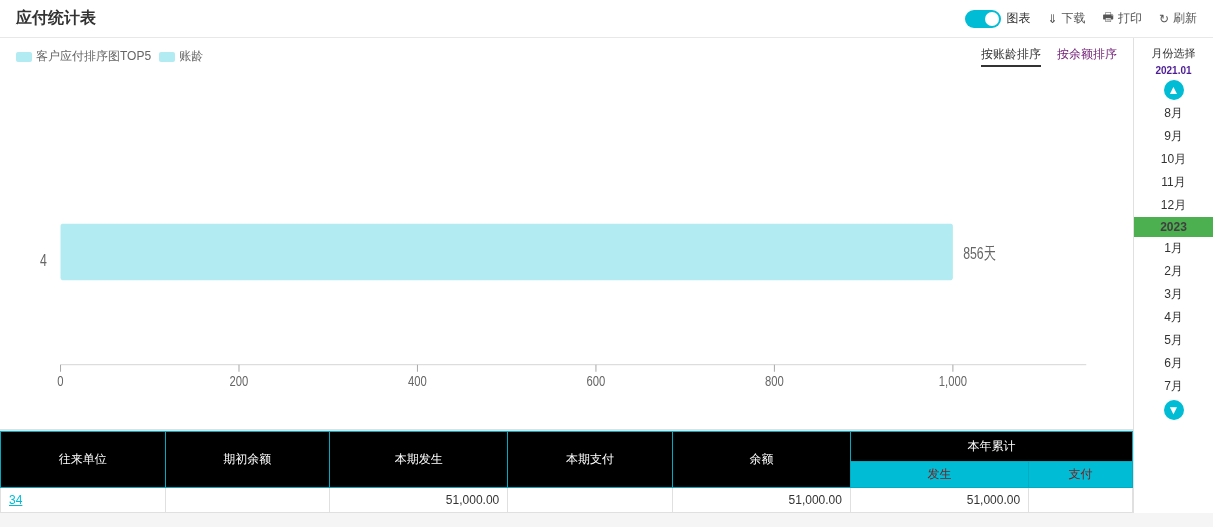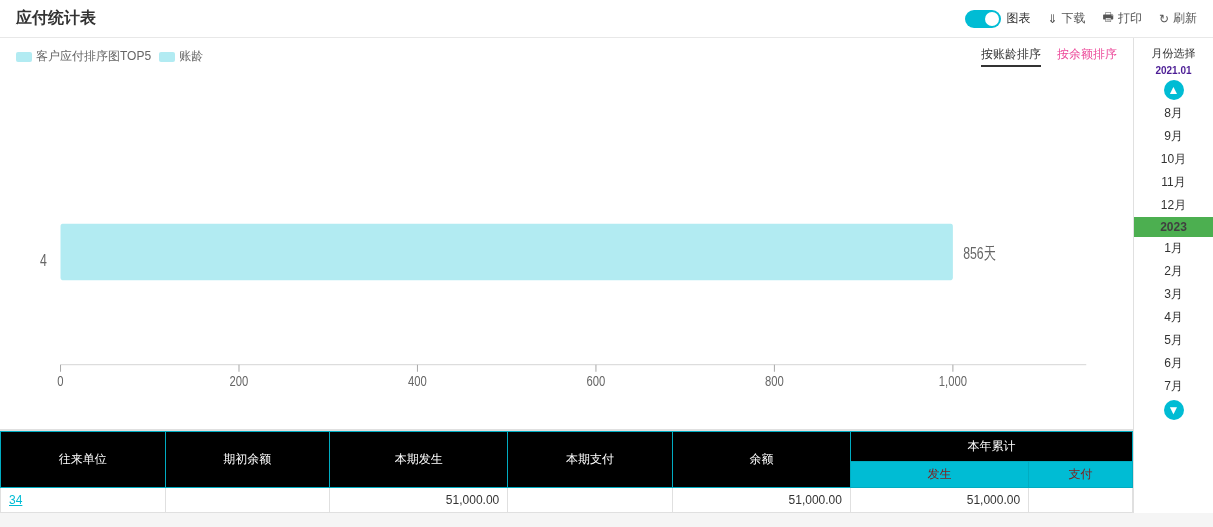--- a/index.html
+++ b/index.html
@@ -21,21 +21,21 @@
 
     
     .chart-panel { flex: 1; display: flex; flex-direction: column; overflow: hidden; }
 
     
     .chart-header { display: flex; align-items: center; justify-content: space-between; padding: 8px 16px; }
     .legend { display: flex; align-items: center; gap: 8px; }
     .legend-item { display: flex; align-items: center; gap: 4px; font-size: 12px; color: #666; }
     .legend-color { width: 16px; height: 10px; border-radius: 2px; }
     .sort-tabs { display: flex; gap: 16px; margin-left: 10px; }
-    .sort-tab { font-size: 12px; color: #ec4899; cursor: pointer; padding-bottom: 2px; }
+    .sort-tab { font-size: 12px; color: #701a75; cursor: pointer; padding-bottom: 2px; }
     .sort-tab.active { color: #333; border-bottom: 2px solid #333; }
 
     
     .chart-area { flex: 1; padding: 8px 16px 8px 40px; position: relative; min-height: 200px; }
     .chart-svg { width: 100%; height: 100%; }
 
     
     .table-area { border-top: 2px solid #e0e0e0; }
     .table-wrapper { overflow-x: auto; }
     table { width: 100%; border-collapse: collapse; }

